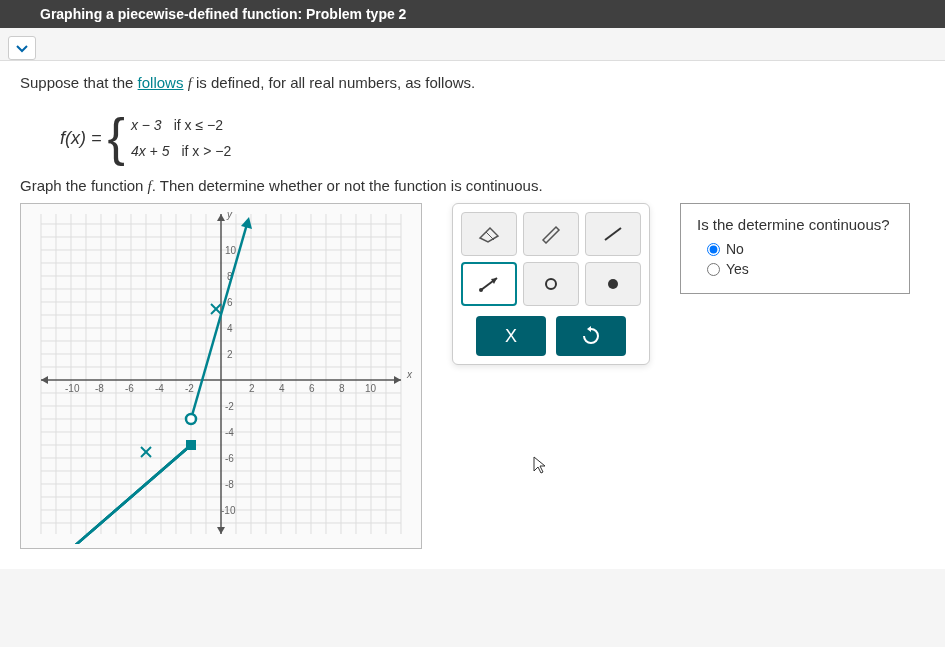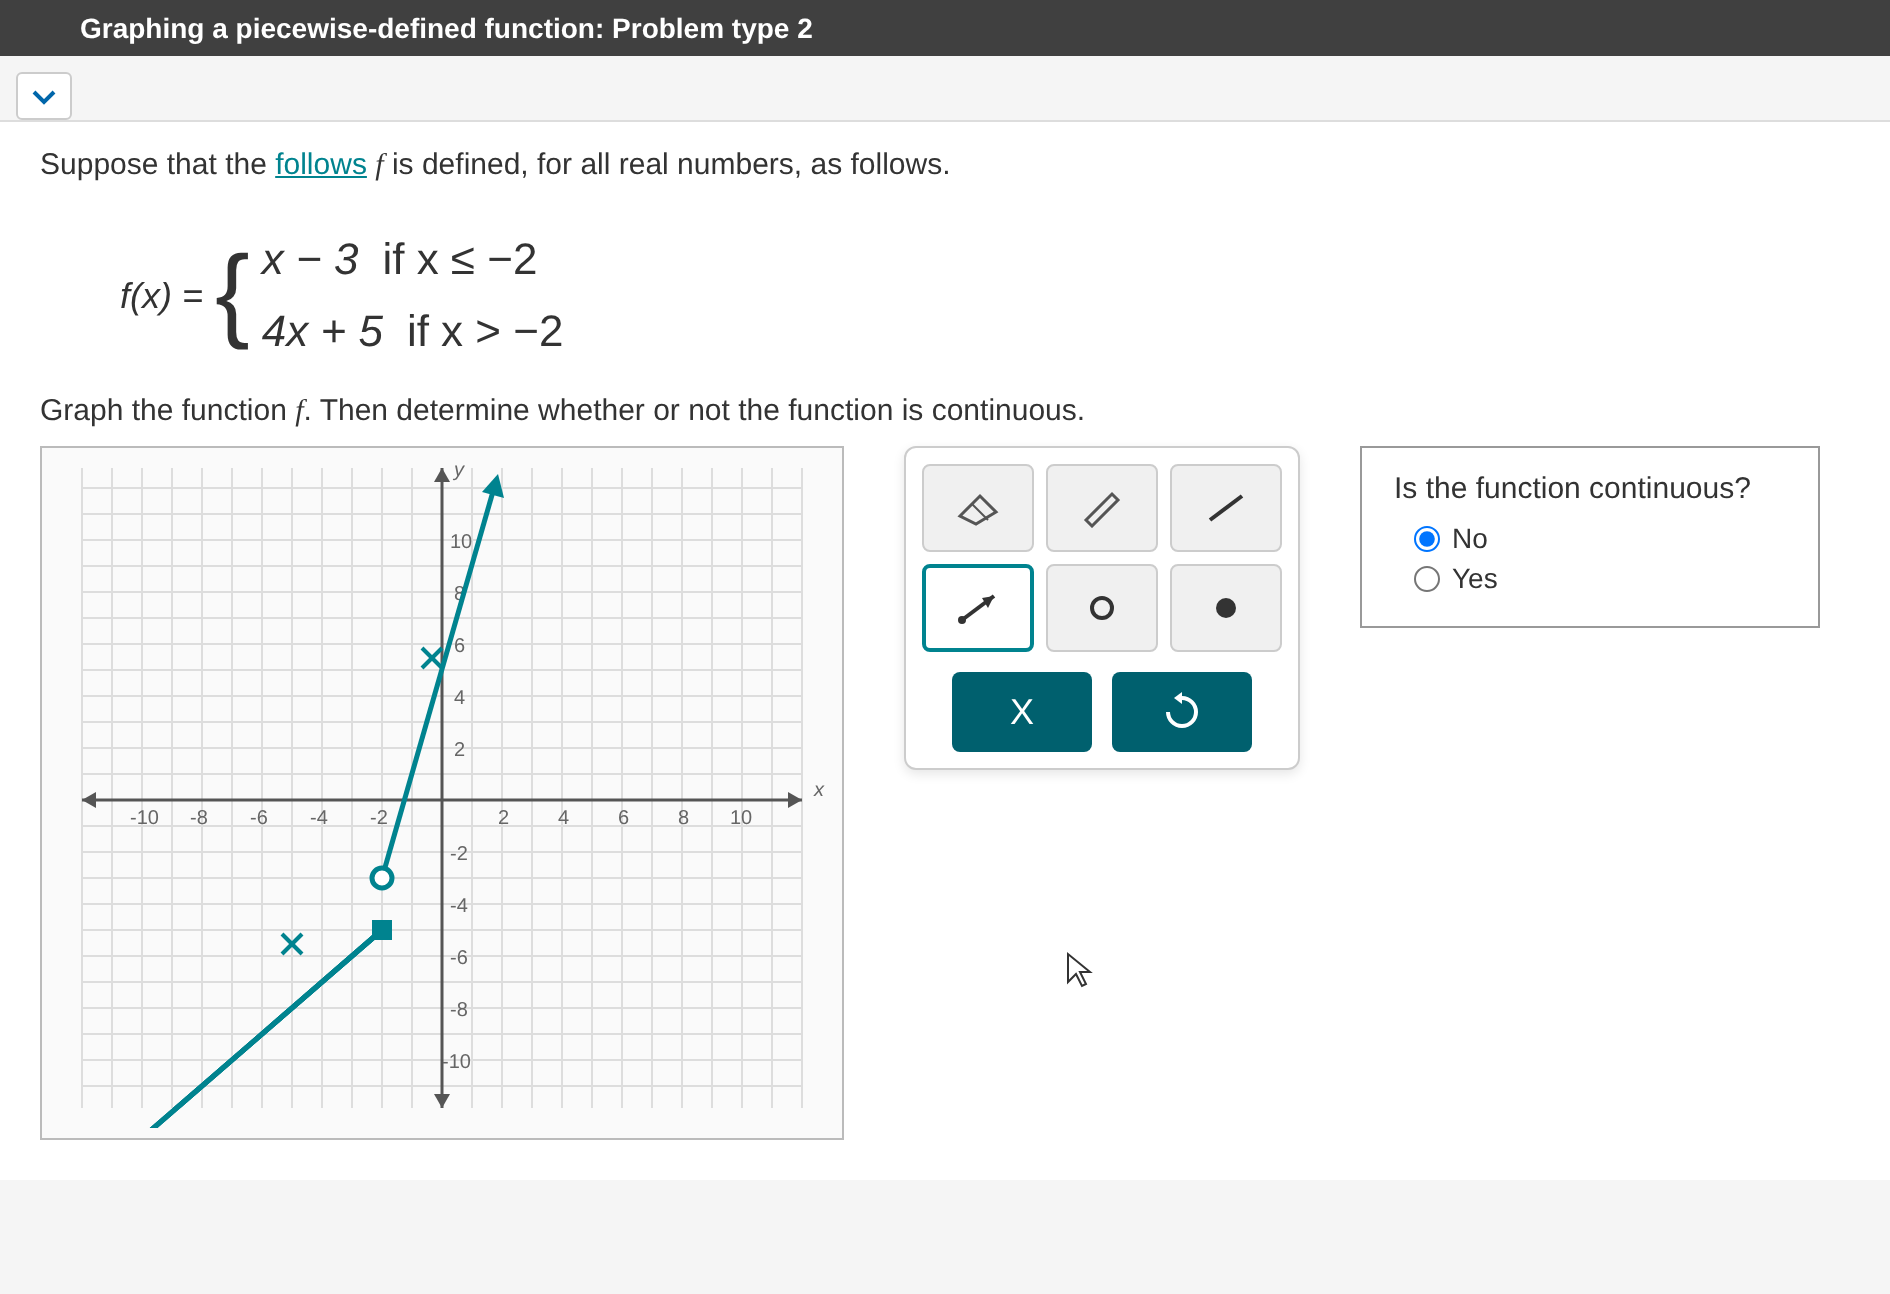--- a/index.html
+++ b/index.html
@@ -4,21 +4,21 @@
 <style>
 * { box-sizing: border-box; margin: 0; padding: 0; }
 body { font-family: Arial, sans-serif; background: #f5f5f5; color: #333; }
 .header { background: #404040; color: white; padding: 6px 40px; font-size: 14px; font-weight: bold; }
 .expand-btn { background: white; border: 1px solid #ccc; width: 28px; height: 24px; display: flex; align-items: center; justify-content: center; border-radius: 3px; margin: 8px 0 0 8px; cursor: pointer; }
 .content { background: white; padding: 10px 20px 20px 20px; margin: 0; border-top: 1px solid #ddd; }
 .intro { font-size: 15px; line-height: 1.6; margin-bottom: 18px; }
 .func-link { color: #00838f; text-decoration: underline; }
 .equation { font-family: Liberation Sans, sans-serif; font-size: 18px; font-style: italic; margin: 22px 0 18px 40px; display: flex; align-items: center; }
 .brace { font-size: 52px; font-style: normal; line-height: 0.8; margin: 0 6px; }
-.pieces { display: flex; flex-direction: column; gap: 10px; font-size: 22px; }
+.pieces { display: flex; flex-direction: column; gap: 10px; font-size: 14px; }
 .piece-row { display: flex; gap: 12px; }
 .instruction { font-size: 15px; margin-bottom: 8px; }
 .main-area { display: flex; gap: 30px; align-items: flex-start; }
 .graph-container { border: 1px solid #bbb; background: #fafafa; }
 .tool-panel { background: white; border: 1px solid #ccc; border-radius: 6px; padding: 8px; box-shadow: 0 2px 6px rgba(0,0,0,0.1); }
 .tool-grid { display: grid; grid-template-columns: repeat(3, 56px); gap: 6px; }
 .tool-btn { width: 56px; height: 44px; background: #f0f0f0; border: 1px solid #ccc; border-radius: 4px; display: flex; align-items: center; justify-content: center; cursor: pointer; }
 .tool-btn.selected { background: #fff; border: 2px solid #00838f; }
 .action-row { display: flex; gap: 10px; margin-top: 10px; justify-content: center; }
 .action-btn { width: 70px; height: 40px; background: #00606e; color: white; border: none; border-radius: 4px; font-size: 18px; cursor: pointer; display: flex; align-items: center; justify-content: center; }
@@ -229,21 +229,21 @@
         </div>
       </div>
       <div style="position:relative; margin-top:90px; margin-left:80px;">
         <svg width="16" height="20">
             <path d="M2 2 L2 16 L6 12 L9 18 L11 17 L8 11 L13 11 Z" fill="white" stroke="#333" stroke-width="1"></path>
           </svg>
       </div>
     </div>
 
     <div class="question-box">
-      <div class="q-title">Is the function continuous?</div>
+      <div class="q-title">Is the determine continuous?</div>
       <label class="radio-row">
         <input type="radio" name="cont" checked="" style="">
         <span>No</span>
       </label>
       <label class="radio-row">
         <input type="radio" name="cont" style="">
         <span>Yes</span>
       </label>
     </div>
 

